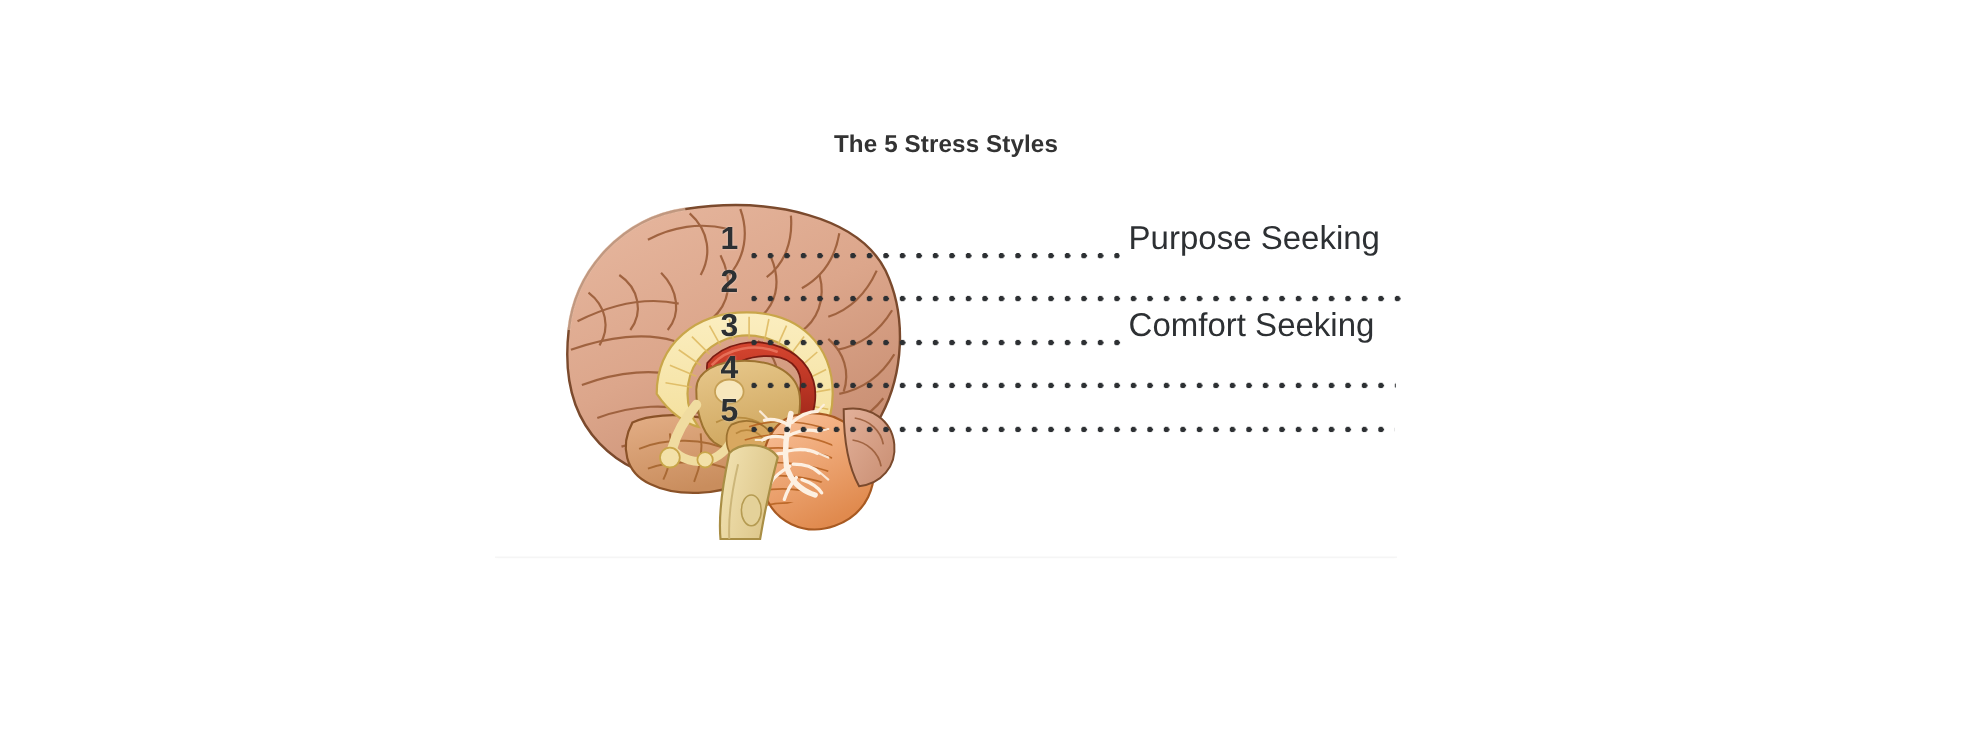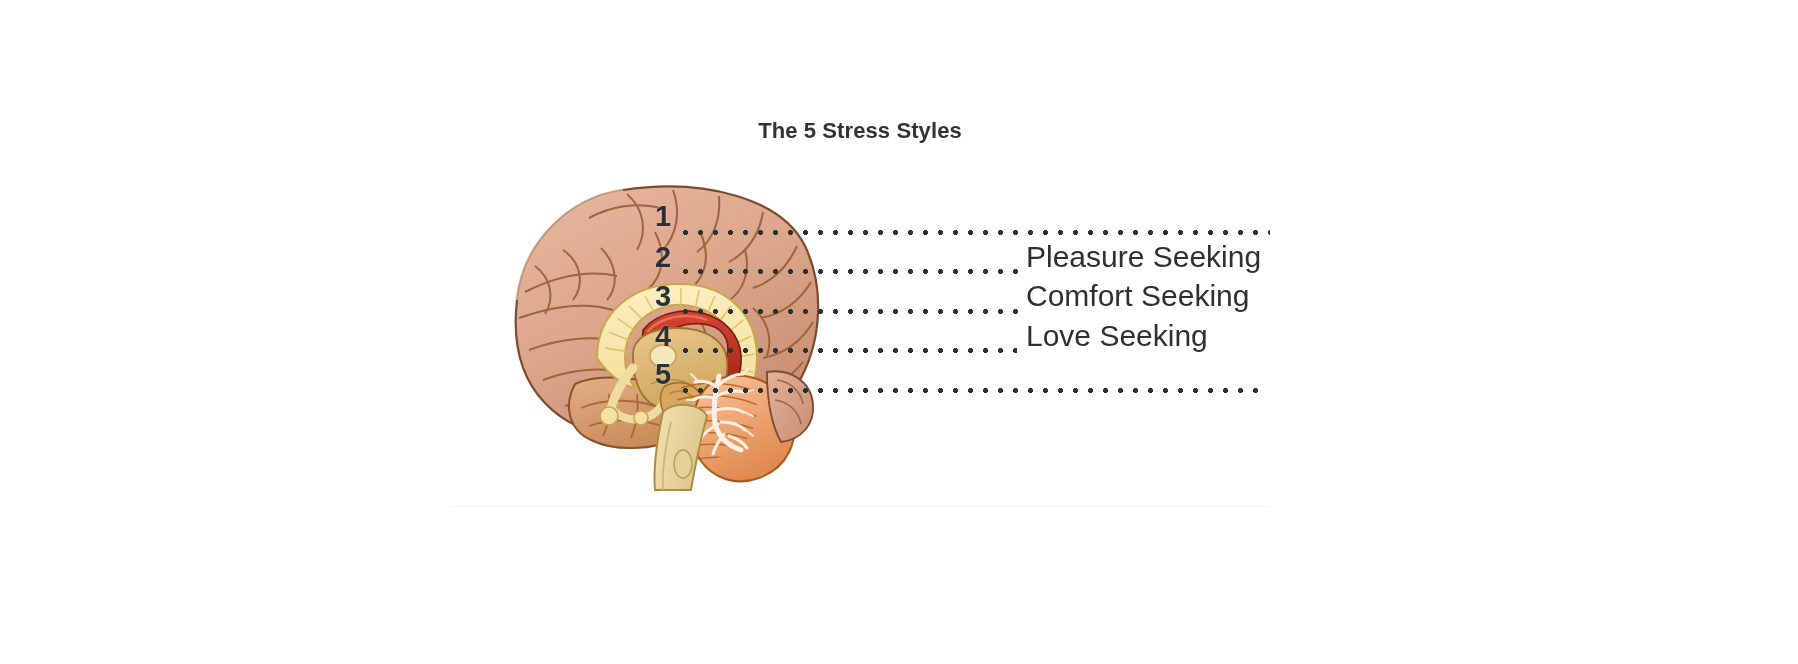--- a/index.html
+++ b/index.html
@@ -342,38 +342,37 @@
         </g>
       </g>
     </svg>
   </div>
 
   <div class="legend">
 
     <div class="legend-row r1">
       <span class="row-num">1</span>
       <span class="leader"></span>
+      <span class="row-label">Purpose Seeking</span>
     </div>
 
     <div class="legend-row r2">
       <span class="row-num">2</span>
       <span class="leader"></span>
-      <span class="row-label">Pleasure Seeking</span>
     </div>
 
     <div class="legend-row r3">
       <span class="row-num">3</span>
       <span class="leader"></span>
       <span class="row-label">Comfort Seeking</span>
     </div>
 
     <div class="legend-row r4">
       <span class="row-num">4</span>
       <span class="leader"></span>
-      <span class="row-label">Love Seeking</span>
     </div>
 
     <div class="legend-row r5">
       <span class="row-num">5</span>
       <span class="leader"></span>
     </div>
 
   </div>
 </div>
 

